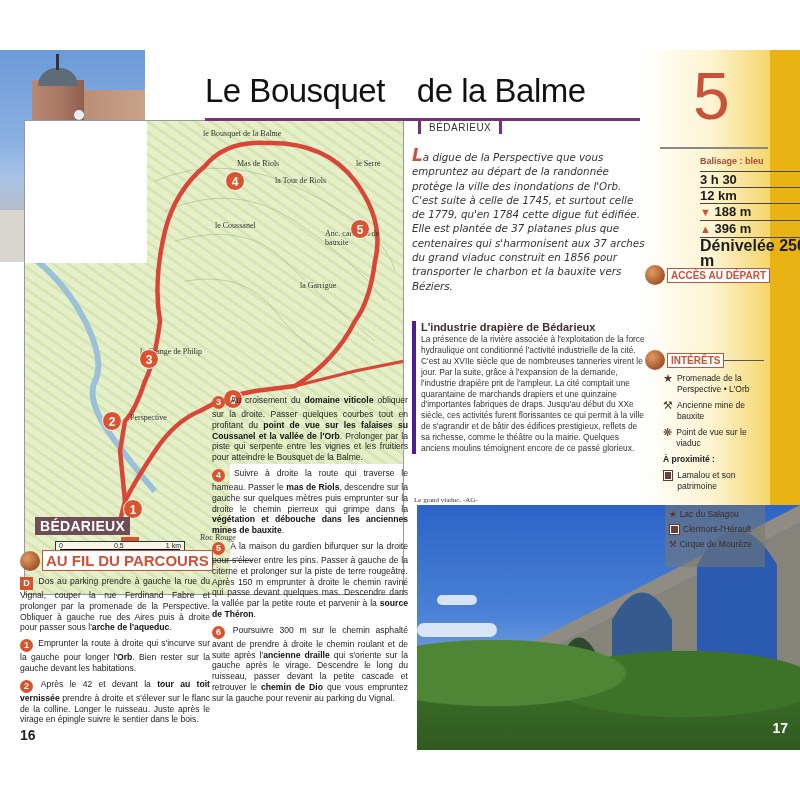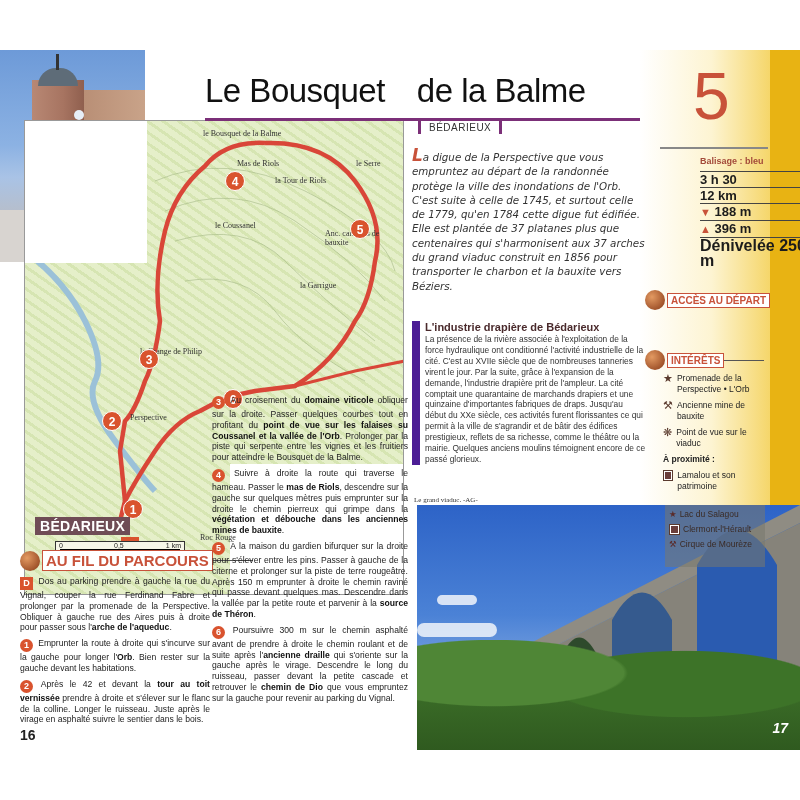--- a/index.html
+++ b/index.html
@@ -59,21 +59,21 @@
 
   .side-text { position: absolute; font-size: 8.5px; line-height: 11px; color: #222; }
   .side-item { display: flex; gap: 4px; margin-bottom: 5px; }
   .side-item .ic { color: #5a3a2e; font-size: 11px; flex: none; }
   .sq-icon { display: inline-block; width: 11px; height: 11px; border: 1px solid #5a3a2e; background: #6b3e3a; box-shadow: inset 0 0 0 1px #fff; }
 
   
   .intro { position: absolute; left: 412px; top: 98px; width: 236px; font-family: "DejaVu Sans", sans-serif; font-style: italic; font-size: 10.3px; line-height: 14.3px; color: #333; }
   .intro .dropcap { color: #c8523a; font-weight: bold; font-size: 17px; font-style: italic; }
 
-  .box-drapiere { position: absolute; left: 412px; top: 271px; width: 234px; border-left: 8px solid #4c1d95; padding-left: 5px; }
+  .box-drapiere { position: absolute; left: 412px; top: 271px; width: 234px; border-left: 4px solid #4c1d95; padding-left: 5px; }
   .box-drapiere h3 { font-size: 11px; color: #4a2a2c; font-weight: bold; margin-bottom: 1px; }
   .box-drapiere p { font-size: 8.4px; line-height: 10.9px; color: #333; }
   .caption-viaduc { position: absolute; left: 414px; top: 446px; font-family: "Liberation Serif", serif; font-size: 7px; color: #333; }
 
   
   .viaduc-photo { position: absolute; left: 417px; top: 455px; width: 383px; height: 245px; overflow: hidden;
     background: linear-gradient(180deg, #2d63c7 0%, #4b82d6 45%, #7fa6e0 70%, #5f8e46 80%, #3c6d2a 100%); }
   .viaduc-photo .bush { position: absolute; left: 0; right: 0; bottom: 0; height: 110px; background: radial-gradient(ellipse at 20% 30%, #4f8636 0 30%, transparent 31%), radial-gradient(ellipse at 70% 40%, #3d7328 0 35%, transparent 36%), linear-gradient(180deg, transparent 0 25%, #3a6b27 50%, #2f5a1f 100%); }
   .viaduc-photo .cloud { position: absolute; background: #e8eef8; border-radius: 20px; opacity: 0.9; }
   .proximity-overlay { position: absolute; left: 665px; top: 455px; width: 100px; height: 62px; background: rgba(120,120,110,0.55); font-size: 8.5px; line-height: 15px; color: #3a2a24; padding: 2px 4px; }
@@ -160,21 +160,21 @@
 
   <div class="stats">
     <div class="balisage">Balisage : bleu</div>
     <div class="row">3 h 30</div>
     <div class="row">12 km</div>
     <div class="row"><span class="tri">▼</span> <span>188 m</span></div>
     <div class="row"><span class="tri">▲</span> <span>396 m</span></div>
     <div class="row deniv">Dénivelée 250 m</div>
   </div>
 
-  <div class="section-head" style="left:645px;top:240px;text-align:right;">
+  <div class="section-head" style="left:645px;top:215px;text-align:right;">
     <span class="ball"></span>
     <span class="box">ACCÈS AU DÉPART</span>
   </div>
 
   <div class="section-head" style="left:645px;top:300px;">
     <span class="ball"></span>
     <span class="box">INTÉRÊTS</span>
     <span class="line" style="width:40px;"></span>
   </div>
   <div class="side-text" style="left:663px;top:323px;width:106px;">
@@ -212,21 +212,21 @@
     <div class="cloud" style="left:0;top:118px;width:80px;height:14px;"></div>
     <svg width="383" height="245" viewBox="0 0 383 245" style="position:absolute;left:0;top:0;">
       <polygon points="100,145 383,0 383,18 100,160" fill="#8f8c83"></polygon>
       <polygon points="100,160 383,18 383,190 100,200" fill="#86837a"></polygon>
       <path d="M115 200 L115 170 Q125 150 135 170 L135 200 Z" fill="#2b3f2a"></path>
       <path d="M145 200 L145 150 Q162 115 180 150 L180 200 Z" fill="#2e4a2c"></path>
       <path d="M195 190 L195 115 Q225 60 255 115 L255 190 Z" fill="#355a8e"></path>
       <path d="M280 170 L280 60 Q320 -10 360 60 L360 170 Z" fill="#2a5bb0"></path>
     </svg>
     <div class="bush"></div>
-    <span class="page-num" style="right:12px;bottom:14px;color:#fff;font-style:italic;">17</span>
+    <span class="page-num" style="right:12px;bottom:14px;color:#fff;">17</span>
   </div>
   <div class="proximity-overlay">
     <div>
         <span style="color:#5a2a28;">★</span>
         <span>Lac du Salagou</span>
       </div>
     <div>
         <span class="sq-icon"></span>
         <span>Clermont-l'Hérault</span>
       </div>
@@ -237,21 +237,21 @@
   </div>
 
   <div class="section-head" style="left:20px;top:500px;">
     <span class="ball"></span>
     <span class="box" style="font-size:15px;">AU FIL DU PARCOURS</span>
     <span class="line" style="width:40px;"></span>
   </div>
   <div class="col-left">
     <div class="step"><span class="num sq">D</span> <span>Dos au parking prendre à gauche la rue du Vignal, couper la rue Ferdinand Fabre et prolonger par la promenade de la Perspective. Obliquer à gauche rue des Aires puis à droite pour passer sous l'</span><b>arche de l'aqueduc</b><span>.</span></div>
     <div class="step"><span class="num">1</span> <span>Emprunter la route à droite qui s'incurve sur la gauche pour longer l'</span><b>Orb</b><span>. Bien rester sur la gauche devant les habitations.</span></div>
-    <div class="step"><span class="num">2</span> <span>Après le 42 et devant la </span><b>tour au toit vernissée</b><span> prendre à droite et s'élever sur le flanc de la colline. Longer le ruisseau. Juste après le virage en asphalté suivre le sentier dans le bois.</span></div>
+    <div class="step"><span class="num">2</span> <span>Après le 42 et devant la </span><b>tour au toit vernissée</b><span> prendre à droite et s'élever sur le flanc de la colline. Longer le ruisseau. Juste après le virage en épingle suivre le sentier dans le bois.</span></div>
     <div class="page-num" style="position:static;margin-top:2px;">16</div>
   </div>
 
   <div class="col-mid">
     <div class="step"><span class="num">3</span> <span>Au croisement du </span><b>domaine viticole</b><span> obliquer sur la droite. Passer quelques courbes tout en profitant du </span><b>point de vue sur les falaises su Coussanel et la vallée de l'Orb</b><span>. Prolonger par la piste qui serpente entre les vignes et les fruitiers pour atteindre le Bousquet de la Balme.</span></div>
     <div class="step"><span class="num">4</span> <span>Suivre à droite la route qui traverse le hameau. Passer le </span><b>mas de Riols</b><span>, descendre sur la gauche sur quelques mètres puis emprunter sur la droite le chemin pierreux qui grimpe dans la </span><b>végétation et débouche dans les anciennes mines de bauxite</b><span>.</span></div>
     <div class="step"><span class="num">5</span> <span>À la maison du gardien bifurquer sur la droite pour s'élever entre les pins. Passer à gauche de la citerne et prolonger sur la piste de terre rougeâtre. Après 150 m emprunter à droite  le chemin raviné qui passe devant quelques mas. Descendre dans la vallée par la petite route et parvenir à la </span><b>source de Théron</b><span>.</span></div>
     <div class="step"><span class="num">6</span> <span>Poursuivre 300 m sur le chemin asphalté avant de prendre à droite le chemin roulant et de suite après l'</span><b>ancienne draille</b><span> qui s'oriente sur la gauche après le virage. Descendre le long du ruisseau, passer devant la petite cascade et retrouver le </span><b>chemin de Dio</b><span> que vous empruntez sur la gauche pour revenir au parking du Vignal.</span></div>
   </div>
 

